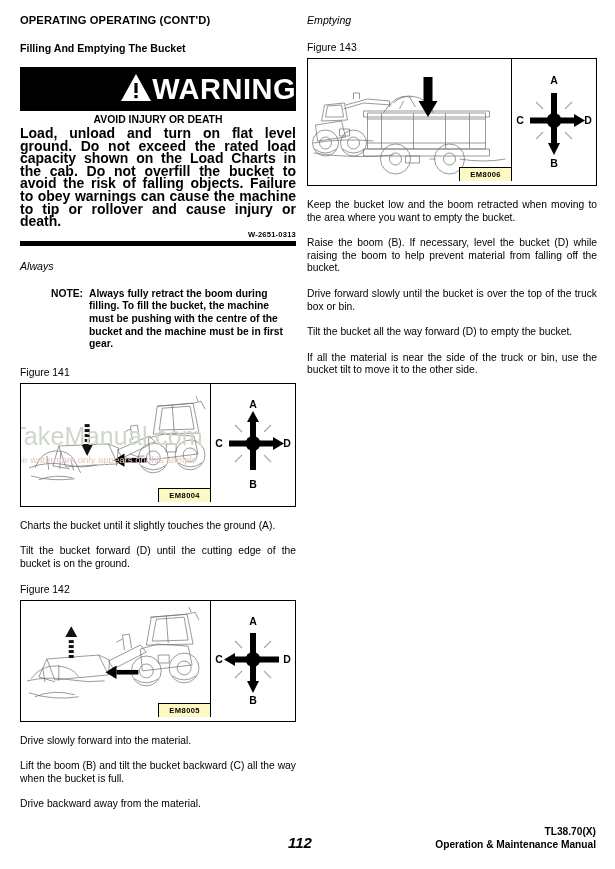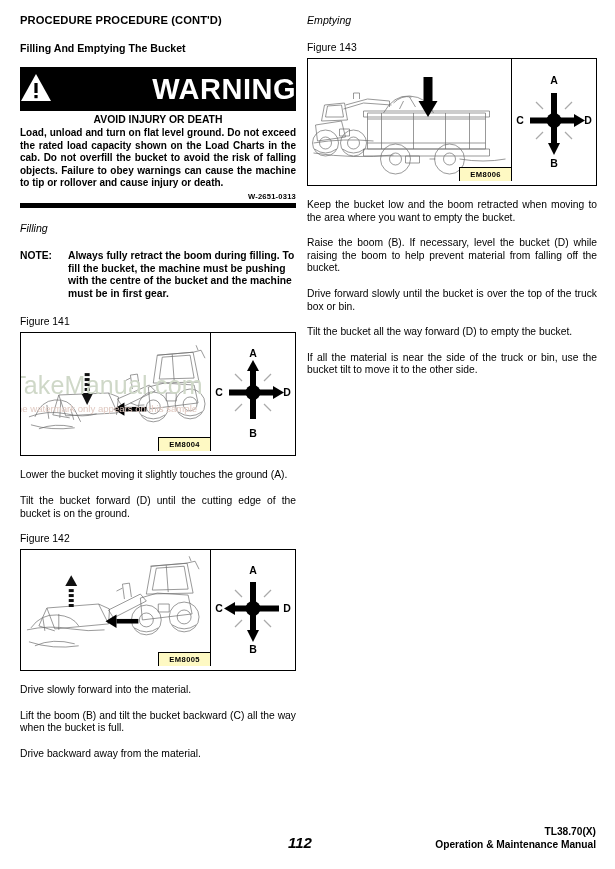--- a/index.html
+++ b/index.html
@@ -29,43 +29,43 @@
     margin-bottom: 16px;
   }
   .fig-label {
     font-size: 10.4px; font-weight: normal; margin-bottom: 5px;
   }
 
   
   .warn-wrap { margin-bottom: 14px; }
   .warn-bar {
     background: #000; height: 44px;
-    display: flex; align-items: center; justify-content: space-between;
+    display: flex; align-items: center; justify-content: flex-end;
   }
   .warn-tri { display: block; }
   .warn-word {
     color: #fff; font-size: 29px; font-weight: bold;
     letter-spacing: .5px; line-height: 1;
   }
   .warn-sub {
     text-align: center; font-size: 10.4px; font-weight: bold;
     padding: 3px 0 2px;
   }
   .warn-body {
-    font-size: 10px; font-weight: bold; line-height: 12.6px;
+    font-size: 14px; font-weight: bold; line-height: 12.6px;
     text-align: justify; text-justify: inter-word;
   }
   .warn-code {
     text-align: right; font-size: 7.6px; font-weight: bold;
     margin-top: 2px; letter-spacing: .2px;
   }
   .warn-rule { height: 5px; background: #000; margin-top: 2px; }
 
   
-  .note { display: flex; gap: 16px; margin-bottom: 16px; }
+  .note { display: flex; gap: 6px; margin-bottom: 16px; margin-left: 31px; }
   .note-tag {
     font-size: 10.3px; font-weight: bold; white-space: nowrap; flex: 0 0 auto;
   }
   .note-text {
     font-size: 10.3px; font-weight: bold; line-height: 12.6px;
   }
 
   
   p.body {
     font-size: 10.3px; line-height: 12.6px;
@@ -120,41 +120,41 @@
     line-height: 12.4px;
   }
 </style>
 </head>
 <body>
 
 <div class="page">
 
   <div class="col-left">
 
-    <div class="hdr-main">PROCEDURE PROCEDURE (CONT'D)</div>
+    <div class="hdr-main">OPERATING OPERATING (CONT'D)</div>
     <div class="hdr-sub">Filling And Emptying The Bucket</div>
 
     <div class="warn-wrap">
       <div class="warn-bar">
         <span class="warn-tri">
           <svg width="32" height="29" viewBox="0 0 32 29">
             <polygon points="16,1 31,28 1,28" fill="#ffffff"></polygon>
             <rect x="14.4" y="10" width="3.2" height="10" fill="#000"></rect>
             <rect x="14.4" y="22" width="3.2" height="3.2" fill="#000"></rect>
           </svg>
         </span>
         <span class="warn-word">WARNING</span>
       </div>
       <div class="warn-sub">AVOID INJURY OR DEATH</div>
       <div class="warn-body">Load, unload and turn on flat level ground. Do not exceed the rated load capacity shown on the Load Charts in the cab. Do not overfill the bucket to avoid the risk of falling objects. Failure to obey warnings can cause the machine to tip or rollover and cause injury or death.</div>
       <div class="warn-code">W-2651-0313</div>
       <div class="warn-rule"></div>
     </div>
 
-    <div class="sec-italic">Filling</div>
+    <div class="sec-italic">Always</div>
 
     <div class="note">
       <span class="note-tag">NOTE:</span>
       <span class="note-text">Always fully retract the boom during filling. To fill the bucket, the machine must be pushing with the centre of the bucket and the machine must be in first gear.</span>
     </div>
 
     <div class="fig-label">Figure 141</div>
     <div class="figure">
       <div class="fig-pic" style="height:118px">
         <svg width="100%" height="118" viewBox="0 0 190 118" preserveAspectRatio="xMidYMid meet">
@@ -235,21 +235,21 @@
             <rect x="18" y="56.5" width="24" height="6"></rect>
 
             <rect x="44" y="56.5" width="20" height="6"></rect>
             <polygon points="62,53 62,66 73,59.5"></polygon>
             <circle cx="42" cy="59.5" r="7.5"></circle>
           </g>
         </svg>
       </div>
     </div>
 
-    <p class="body">Lower the bucket moving it slightly touches the ground (A).</p>
+    <p class="body">Charts the bucket until it slightly touches the ground (A).</p>
     <p class="body">Tilt the bucket forward (D) until the cutting edge of the bucket is on the ground.</p>
 
     <div class="fig-label">Figure 142</div>
     <div class="figure">
       <div class="fig-pic" style="height:116px">
         <svg width="100%" height="116" viewBox="0 0 190 116" preserveAspectRatio="xMidYMid meet">
           <g stroke="#6d6d6d" stroke-width="0.7" fill="none">
             <path d="M6 80 q22 -5 44 -1 q18 3 34 1"></path>
             <path d="M8 92 q24 8 50 4"></path>
             <path d="M10 78 q10 -14 26 -13 q16 1 22 11"></path>

